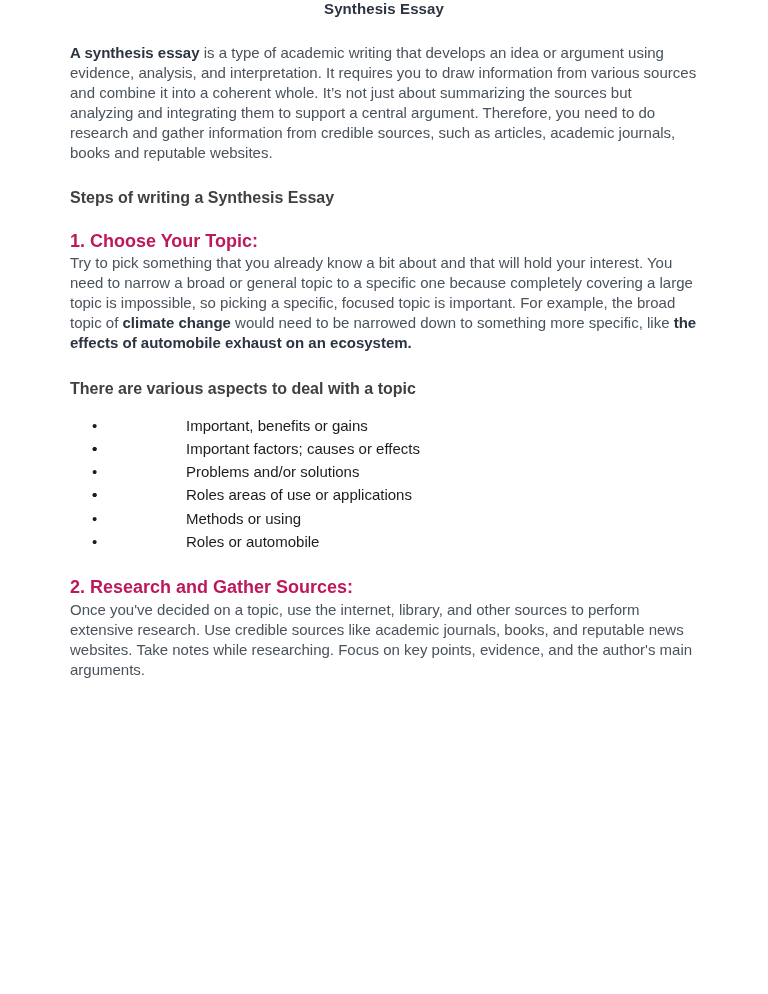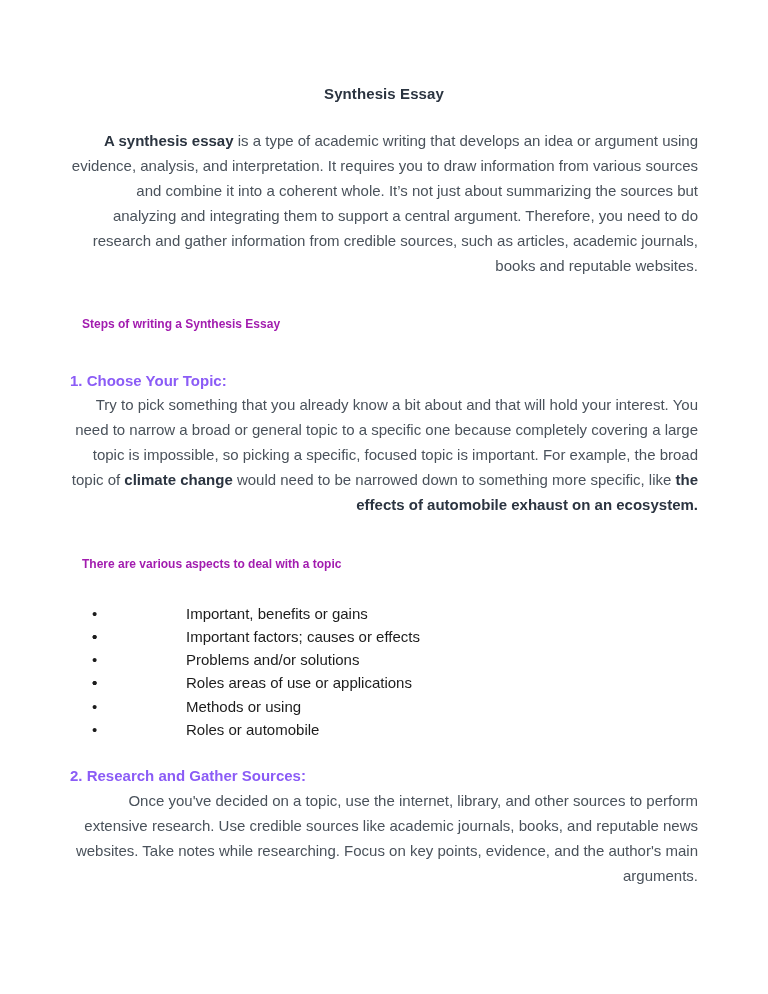--- a/index.html
+++ b/index.html
@@ -22,52 +22,51 @@
     box-sizing: border-box;
     padding: 0 70px;
     overflow: hidden;
   }
   .doc-title {
     text-align: center;
     font-size: 15px;
     font-weight: bold;
     color: #2b3440;
     margin: 0;
-    padding-top: 85px;
     letter-spacing: 0.1px;
   }
   .para {
     font-size: 15px;
-    line-height: 25px;
+    line-height: 20px;
     color: #4a525b;
     margin: 0;
-    text-align: right;
+    text-align: left;
   }
   .para b, .para strong {
     color: #2b3440;
     font-weight: bold;
   }
   .gap-title-para { height: 26px; }
   .gap-para-steps { height: 23px; }
   .gap-steps-sec1 { height: 20px; }
   .gap-sec1-aspects { height: 24px; }
   .gap-aspects-list { height: 13px; }
   .gap-list-sec2 { height: 23px; }
 
   .section-heading {
-    font-size: 12px;
+    font-size: 16px;
     font-weight: bold;
-    color: #a21caf;
+    color: #404040;
     line-height: 23.5px;
-    margin: 12px;
+    margin: 0;
   }
   .step-heading {
-    font-size: 15px;
+    font-size: 18px;
     font-weight: bold;
-    color: #8b5cf6;
+    color: #be185d;
     line-height: 23.5px;
     margin: 0;
   }
   .bullet-list {
     list-style: none;
     margin: 0;
     padding: 0;
   }
   .bullet-item {
     position: relative;

